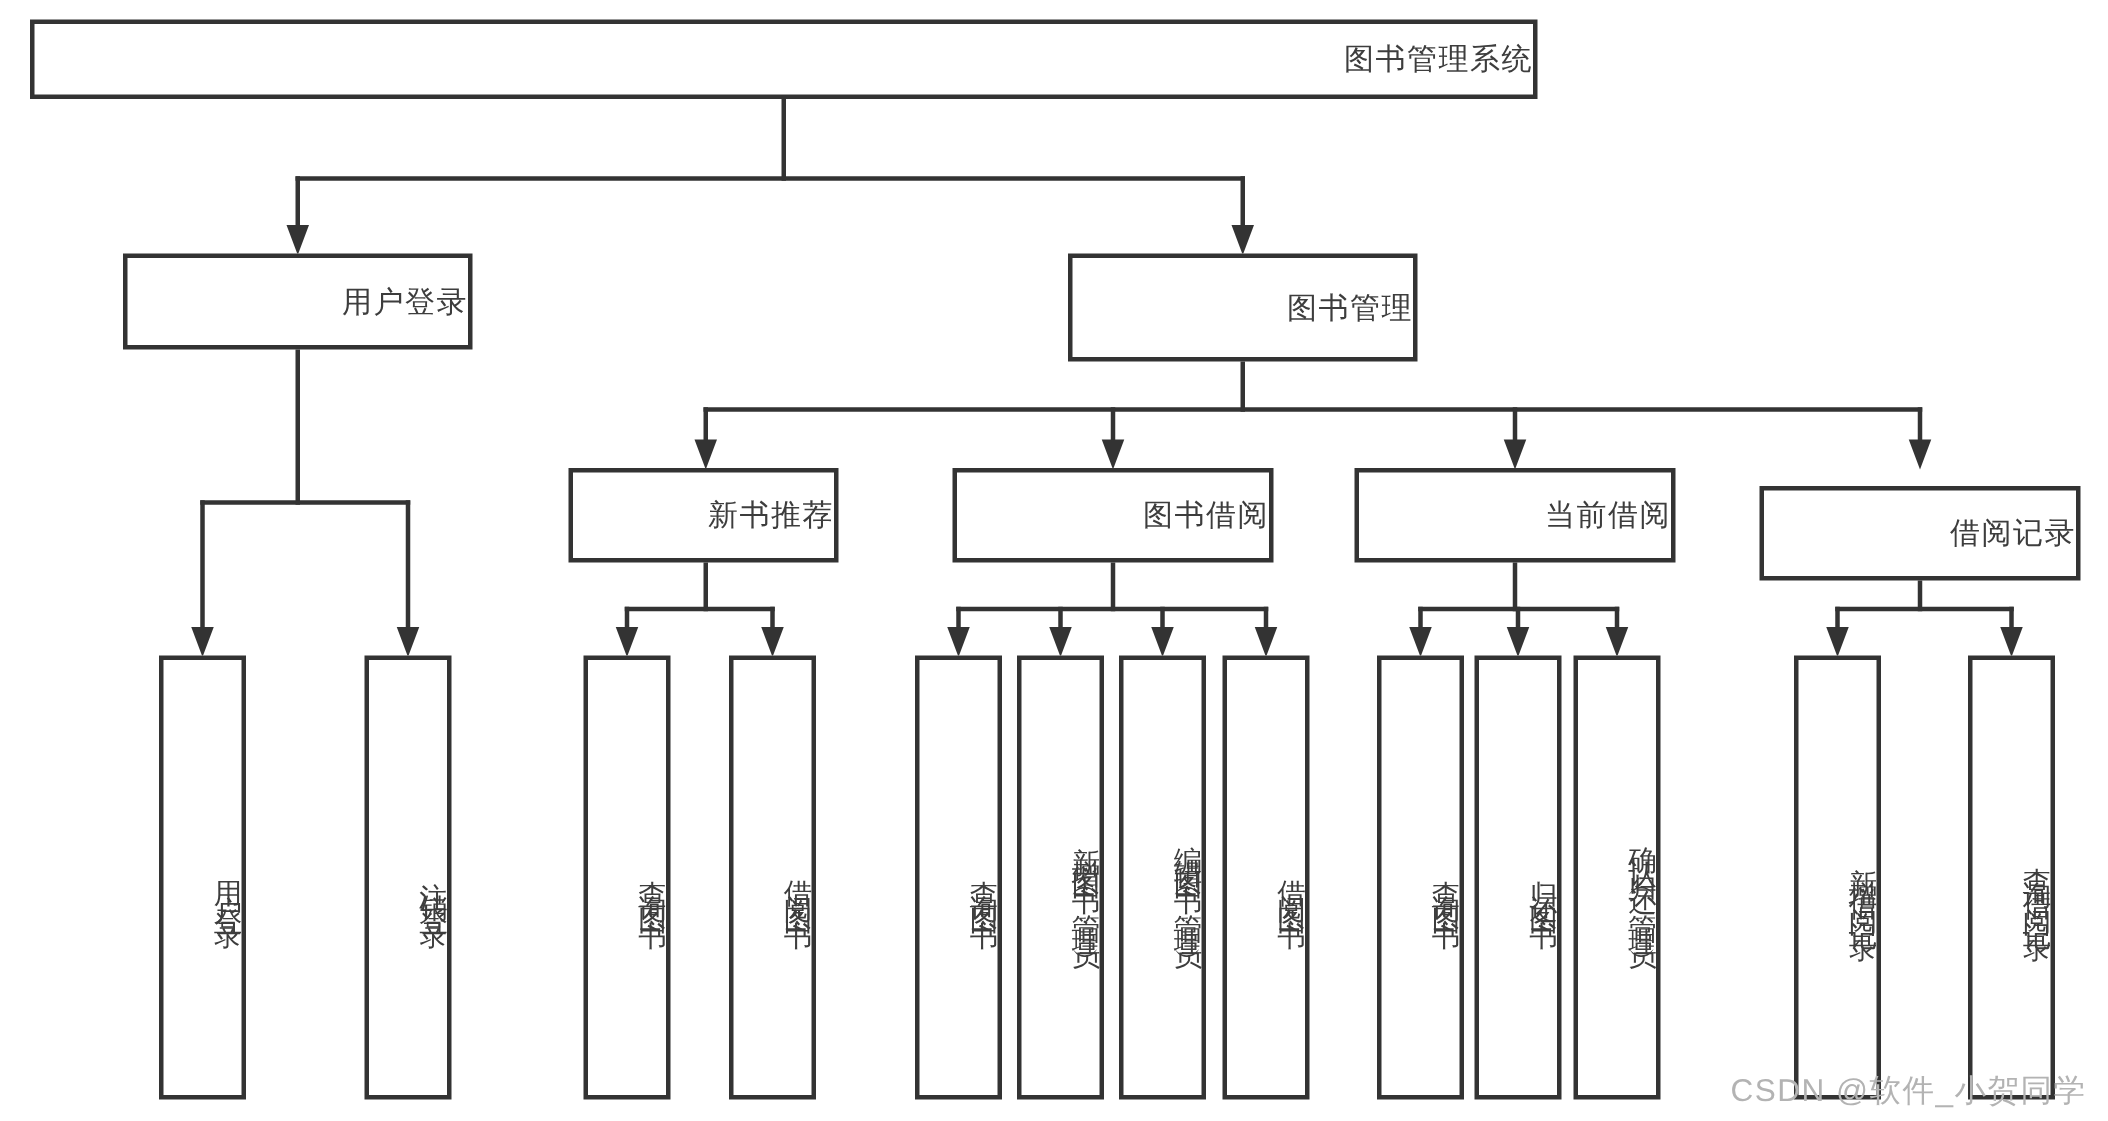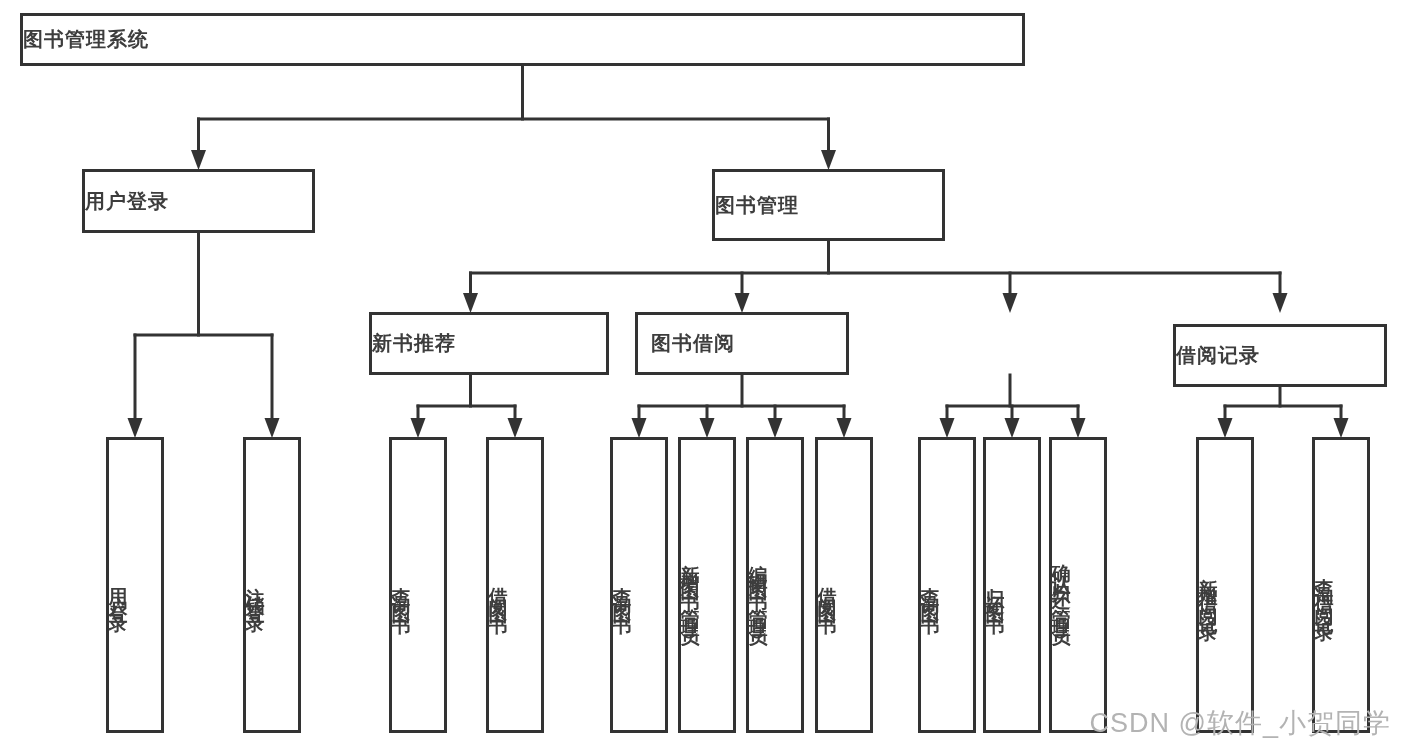--- a/index.html
+++ b/index.html
@@ -21,23 +21,22 @@
     top: 0;
     z-index: 1;
   }
   .node {
     position: absolute;
     box-sizing: border-box;
     border: 3px solid var(--line, #333333);
     background: #ffffff;
     display: flex;
     align-items: center;
-    justify-content: flex-start;
+    justify-content: flex-end;
     z-index: 2;
-    font-weight: bold;
   }
   .node .label {
     color: var(--text, #3d3d3d);
     font-size: 20px;
     letter-spacing: 1px;
     white-space: nowrap;
     text-align: center;
   }
   .node.vertical .label {
     writing-mode: vertical-rl;
@@ -46,21 +45,21 @@
     letter-spacing: 9px;
     white-space: normal;
     line-height: 1;
     padding-top: 9px; 
   }
   .watermark {
     position: absolute;
     right: 14px;
     bottom: 6px;
     z-index: 3;
-    font-size: 27px;
+    font-size: 21px;
     color: var(--wm, #b3b3b3);
     letter-spacing: 1px;
     white-space: nowrap;
     margin-top: 48px;
   }
 </style>
 </head>
 <body>
 
 <div id="stage">
@@ -122,25 +121,28 @@
   <div class="watermark">CSDN @软件_小贺同学</div>
 <div class="node" style="left: 20px; top: 13px; width: 1005px; height: 53px;">
       <span class="label">图书管理系统</span>
     </div>
     <div class="node" style="left: 82px; top: 169px; width: 233px; height: 64px;">
       <span class="label">用户登录</span>
     </div>
     <div class="node" style="left: 712px; top: 169px; width: 233px; height: 72px;">
       <span class="label">图书管理</span>
     </div>
-    <div class="node" style="left: 369px; top: 312px; width: 240px; height: 63px;">
+    <div class="node" style="left: 379px; top: 312px; width: 180px; height: 63px;">
       <span class="label">新书推荐</span>
     </div>
     <div class="node" style="left: 635px; top: 312px; width: 214px; height: 63px; padding-left: 13px;">
       <span class="label">图书借阅</span>
+    </div>
+    <div class="node" style="left: 903px; top: 312px; width: 214px; height: 63px;">
+      <span class="label">当前借阅</span>
     </div>
     <div class="node" style="left: 1173px; top: 312px; width: 214px; height: 63px; margin-top: 12px;">
       <span class="label">借阅记录</span>
     </div>
     <div class="node vertical" style="left: 106px; top: 437px; width: 58px; height: 296px;">
       <span class="label">用户登录</span>
     </div>
     <div class="node vertical" style="left: 243px; top: 437px; width: 58px; height: 296px;">
       <span class="label">注销登录</span>
     </div>

